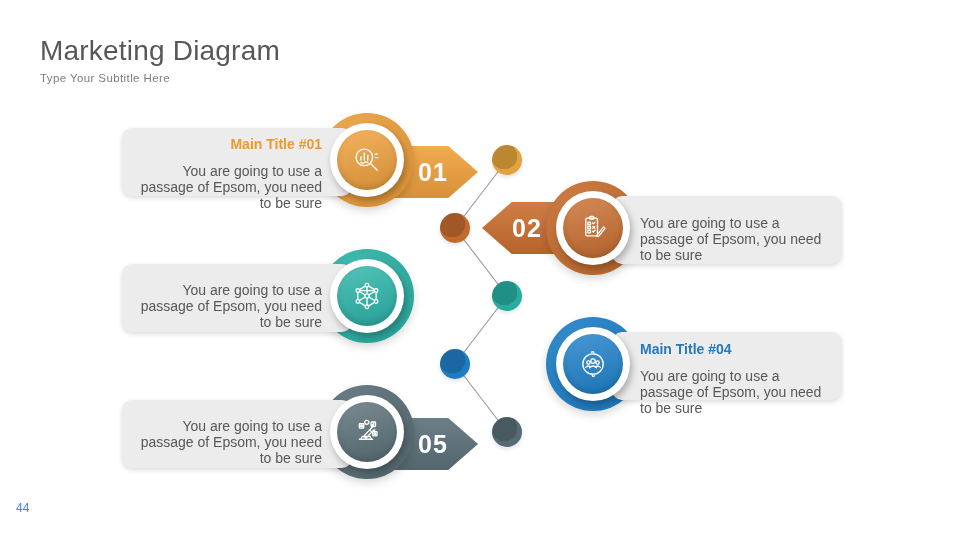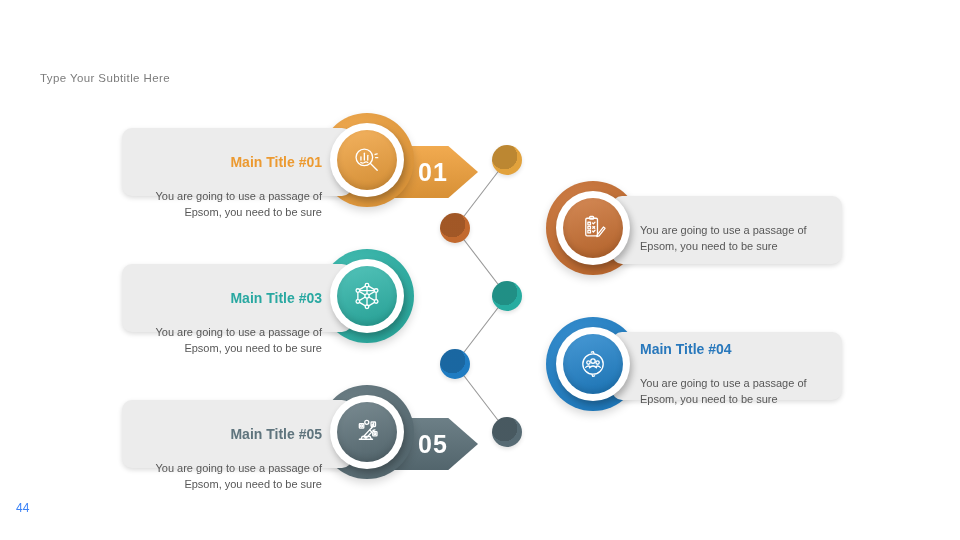--- a/index.html
+++ b/index.html
@@ -44,24 +44,24 @@
     background-image:radial-gradient(circle at 38% 32%,rgba(255,255,255,0.12),rgba(0,0,0,0.10) 85%);
     box-shadow:0 4px 8px rgba(0,0,0,0.15);
   }
   .left  .outer-disc{left:320px;}
   .right .outer-disc{left:546px;}
   .textbox{
     width:230px;height:68px;top:calc(var(--y) - 32px);z-index:4;
     background:#ececec;border-radius:10px;box-shadow:0 2px 5px rgba(0,0,0,0.14);
     box-sizing:border-box;
   }
-  .left  .textbox{left:122px;text-align:right;padding:26px 30px 0 16px;}
+  .left  .textbox{left:122px;text-align:right;padding:8px 30px 0 16px;}
   .right .textbox{left:612px;text-align:left;padding:9px 16px 0 28px;}
   .tb-title{font-size:14px;font-weight:bold;color:var(--tc);line-height:17px;}
-  .tb-body{font-size:11px;color:#575757;line-height:16px;margin-top:17px;}
+  .tb-body{font-size:14px;color:#575757;line-height:16px;margin-top:10px;}
   .white-disc{
     width:74px;height:74px;border-radius:50%;background:#ffffff;z-index:5;
     top:calc(var(--y) - 37px);box-shadow:2px 4px 7px rgba(0,0,0,0.28);
   }
   .left  .white-disc{left:330px;}
   .right .white-disc{left:556px;}
   .inner-disc{
     width:60px;height:60px;border-radius:50%;z-index:6;
     top:calc(var(--y) - 30px);
     background-color:var(--c);
@@ -83,20 +83,21 @@
   }
   .left  .dot{left:492px;}
   .right .dot{left:440px;}
   .r1{--y:160px;} .r2{--y:228px;} .r3{--y:296px;} .r4{--y:364px;} .r5{--y:432px;}
 </style>
 </head>
 <body>
 
 <div class="slide" style="--line: #9b9b9b;">
 
+  <div class="slide-title">Marketing Diagram</div>
   <div class="slide-subtitle">Type Your Subtitle Here</div>
 
   <svg class="connector" width="960" height="540" viewBox="0 0 960 540">
     <polyline points="507,160 455,228 507,296 455,364 507,432"></polyline>
   </svg>
 
   <div class="row left r1" style="--c: #F0A13C; --tc: #EC9A31; --dc: #E2A23C;">
     <div class="arrow">
       <span class="num">01</span>
     </div>
@@ -115,20 +116,23 @@
         <line x1="16.7" y1="16" x2="16.7" y2="11.6"></line>
         <path d="M10.2 18.3 q1.6 1.2 3.3 0 q1.6 -1.2 3.3 0"></path>
         <line x1="23.6" y1="10.8" x2="25.6" y2="10.3"></line>
         <line x1="24.1" y1="13.8" x2="26.1" y2="13.8"></line>
       </svg>
     </div>
     <div class="dot"></div>
   </div>
 
   <div class="row right r2" style="--c: #CA6F30; --tc: #C9712F; --dc: #C2692E;">
+    <div class="arrow">
+      <span class="num">02</span>
+    </div>
     <div class="outer-disc"></div>
     <div class="textbox">
       <div class="tb-body">You are going to use a passage of Epsom, you need to be sure</div>
     </div>
     <div class="white-disc"></div>
     <div class="inner-disc">
       <svg class="icon" viewBox="0 0 32 32">
         <rect x="9.2" y="6.8" width="11" height="16.6" rx="1.2"></rect>
         <rect x="12.8" y="5.1" width="3.8" height="2.6" rx="0.8"></rect>
         <rect x="11.2" y="10.6" width="2.4" height="2.4"></rect>
@@ -140,21 +144,20 @@
         <polyline points="15.6,18.9 16.4,19.7 17.9,18.1"></polyline>
         <path d="M20.2 22.2 l5.6 -7.1 1.5 1.2 -5.6 7.1 -2.1 0.6 z"></path>
       </svg>
     </div>
     <div class="dot"></div>
   </div>
 
   <div class="row left r3" style="--c: #2CB5A9; --tc: #29A8A1; --dc: #27ACA0;">
     <div class="outer-disc"></div>
     <div class="textbox">
-      <div class="tb-title">Main Title #03</div>
       <div class="tb-body">You are going to use a passage of Epsom, you need to be sure</div>
     </div>
     <div class="white-disc"></div>
     <div class="inner-disc">
       <svg class="icon" viewBox="0 0 32 32">
         <polygon points="16,5.8 24.6,10.9 24.6,21.1 16,26.2 7.4,21.1 7.4,10.9"></polygon>
         <line x1="16" y1="16" x2="16" y2="5.8"></line>
         <line x1="16" y1="16" x2="24.6" y2="10.9"></line>
         <line x1="16" y1="16" x2="24.6" y2="21.1"></line>
         <line x1="16" y1="16" x2="16" y2="26.2"></line>
@@ -195,21 +198,20 @@
     </div>
     <div class="dot"></div>
   </div>
 
   <div class="row left r5" style="--c: #5C7179; --tc: #5F747D; --dc: #576B74;">
     <div class="arrow">
       <span class="num">05</span>
     </div>
     <div class="outer-disc"></div>
     <div class="textbox">
-      <div class="tb-title">Main Title #05</div>
       <div class="tb-body">You are going to use a passage of Epsom, you need to be sure</div>
     </div>
     <div class="white-disc"></div>
     <div class="inner-disc">
       <svg class="icon" viewBox="0 0 32 32">
         <path d="M8.8 22.8 h12.4"></path>
         <path d="M10.4 22.8 l1 -2.6 h7.6 l1 2.6"></path>
         <path d="M13 20 l5.5 -6 2 2 -5.5 6 z"></path>
         <path d="M18.8 13.7 l2.6 -2.6"></path>
         <path d="M21.6 14.6 l1.9 -0.5"></path>

